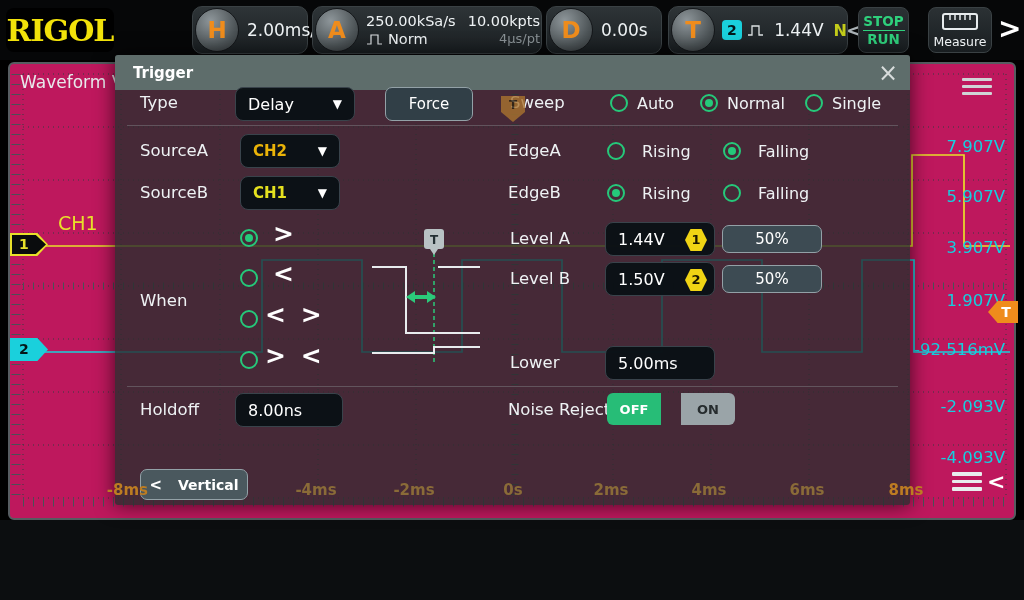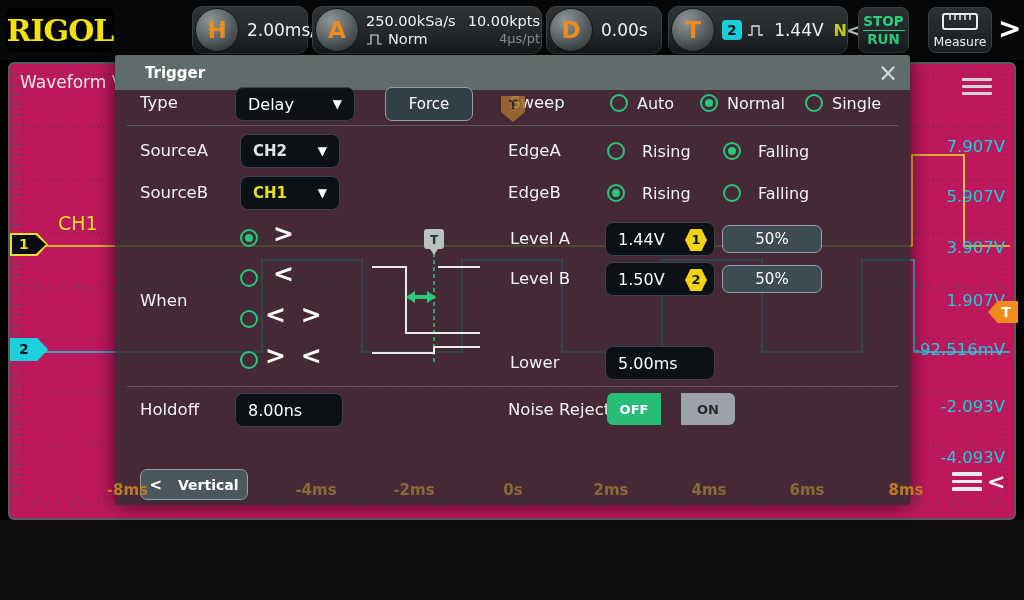--- a/index.html
+++ b/index.html
@@ -52,21 +52,21 @@
   #collapse{position:absolute;left:952px;top:468px;z-index:36;display:flex;align-items:center;gap:5px;}
   #collapse .bars div{width:30px;height:3.5px;background:#e8ecee;margin:4px 0;border-radius:1px;}
   #collapse .c{color:#fff;font-size:22px;font-weight:bold;}
   #trigposflag{position:absolute;left:501px;top:96px;width:24px;height:26px;z-index:32;opacity:.8;
                clip-path:polygon(0 0,100% 0,100% 62%,50% 100%,0 62%);background:#a9742f;
                text-align:center;font-size:12px;font-weight:bold;color:#30240f;line-height:18px;}
   
   #dialog{position:absolute;left:115px;top:55px;width:795px;height:450px;z-index:20;
           background:rgba(40,46,46,0.8);border-radius:3px;box-shadow:0 0 20px rgba(0,0,0,.65);}
   #dlg-title{position:absolute;left:0;top:0;width:100%;height:35px;background:#5e6d6b;border-radius:3px 3px 0 0;
-             display:flex;align-items:center;box-sizing:border-box;padding:0 12px 0 30px;}
+             display:flex;align-items:center;box-sizing:border-box;padding:0 12px 0 18px;}
   #dlg-title .t{font-size:15px;font-weight:bold;color:#fff;}
   #dlg-close{margin-left:auto;font-size:24px;color:#d8dcdc;line-height:22px;cursor:default;}
   .dlabel{position:absolute;font-size:16.5px;color:#eef2f4;}
   .field{position:absolute;height:34px;background:rgba(10,16,20,0.95);border:1px solid #39434b;border-radius:8px;
          display:flex;align-items:center;padding:0 12px;box-sizing:border-box;font-size:16px;color:#fff;}
   .field .caret{margin-left:auto;font-size:12px;color:#fff;}
   .btn{position:absolute;background:#3d4b53;border:1px solid #93a1a7;border-radius:7px;color:#fff;
        display:flex;align-items:center;justify-content:center;font-size:15px;box-sizing:border-box;}
   .radio{position:absolute;display:flex;align-items:flex-start;gap:9px;}
   .rdot{width:18px;height:18px;border:2.5px solid #25c97a;border-radius:50%;box-sizing:border-box;flex:0 0 18px;}
@@ -257,21 +257,21 @@
     <span class="rlabel">Normal</span>
   </div>
   <div class="radio" style="left:690px;top:39px;">
     <span class="rdot"></span>
     <span class="rlabel">Single</span>
   </div>
   <div class="divider" style="top:70px;"></div>
 
   <span class="dlabel" style="left:25px;top:86px;">SourceA</span>
   <div class="field" style="left:125px;top:79px;width:100px;">
-    <span style="color:#e5e5e5;font-weight:bold;font-size:15px;">CH2</span>
+    <span style="color:#eab308;font-weight:bold;font-size:15px;">CH2</span>
     <span class="caret">▼</span>
   </div>
   <span class="dlabel" style="left:393px;top:86px;">EdgeA</span>
   <div class="radio" style="left:492px;top:87px;">
     <span class="rdot"></span>
     <span class="rlabel" style="margin-left:8px;">Rising</span>
   </div>
   <div class="radio sel" style="left:608px;top:87px;">
     <span class="rdot"></span>
     <span class="rlabel" style="margin-left:8px;">Falling</span>

